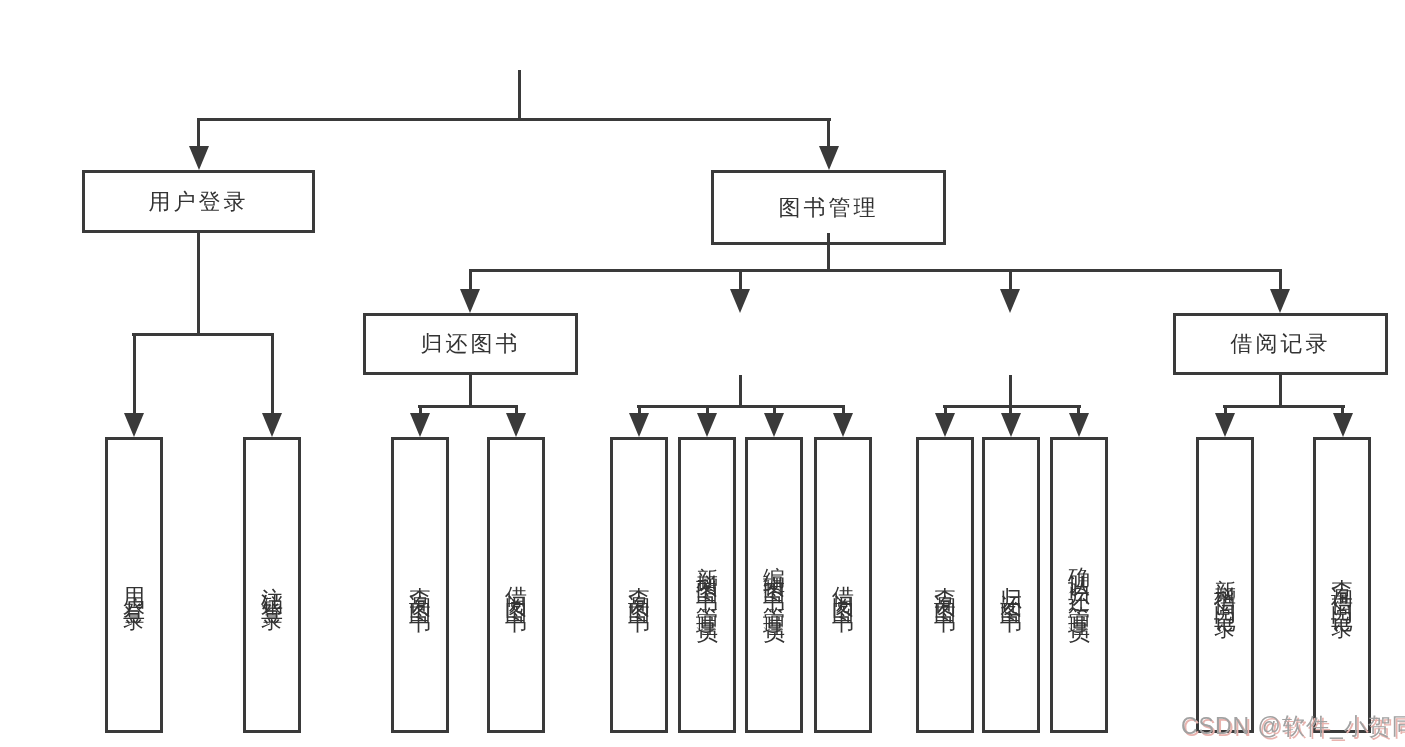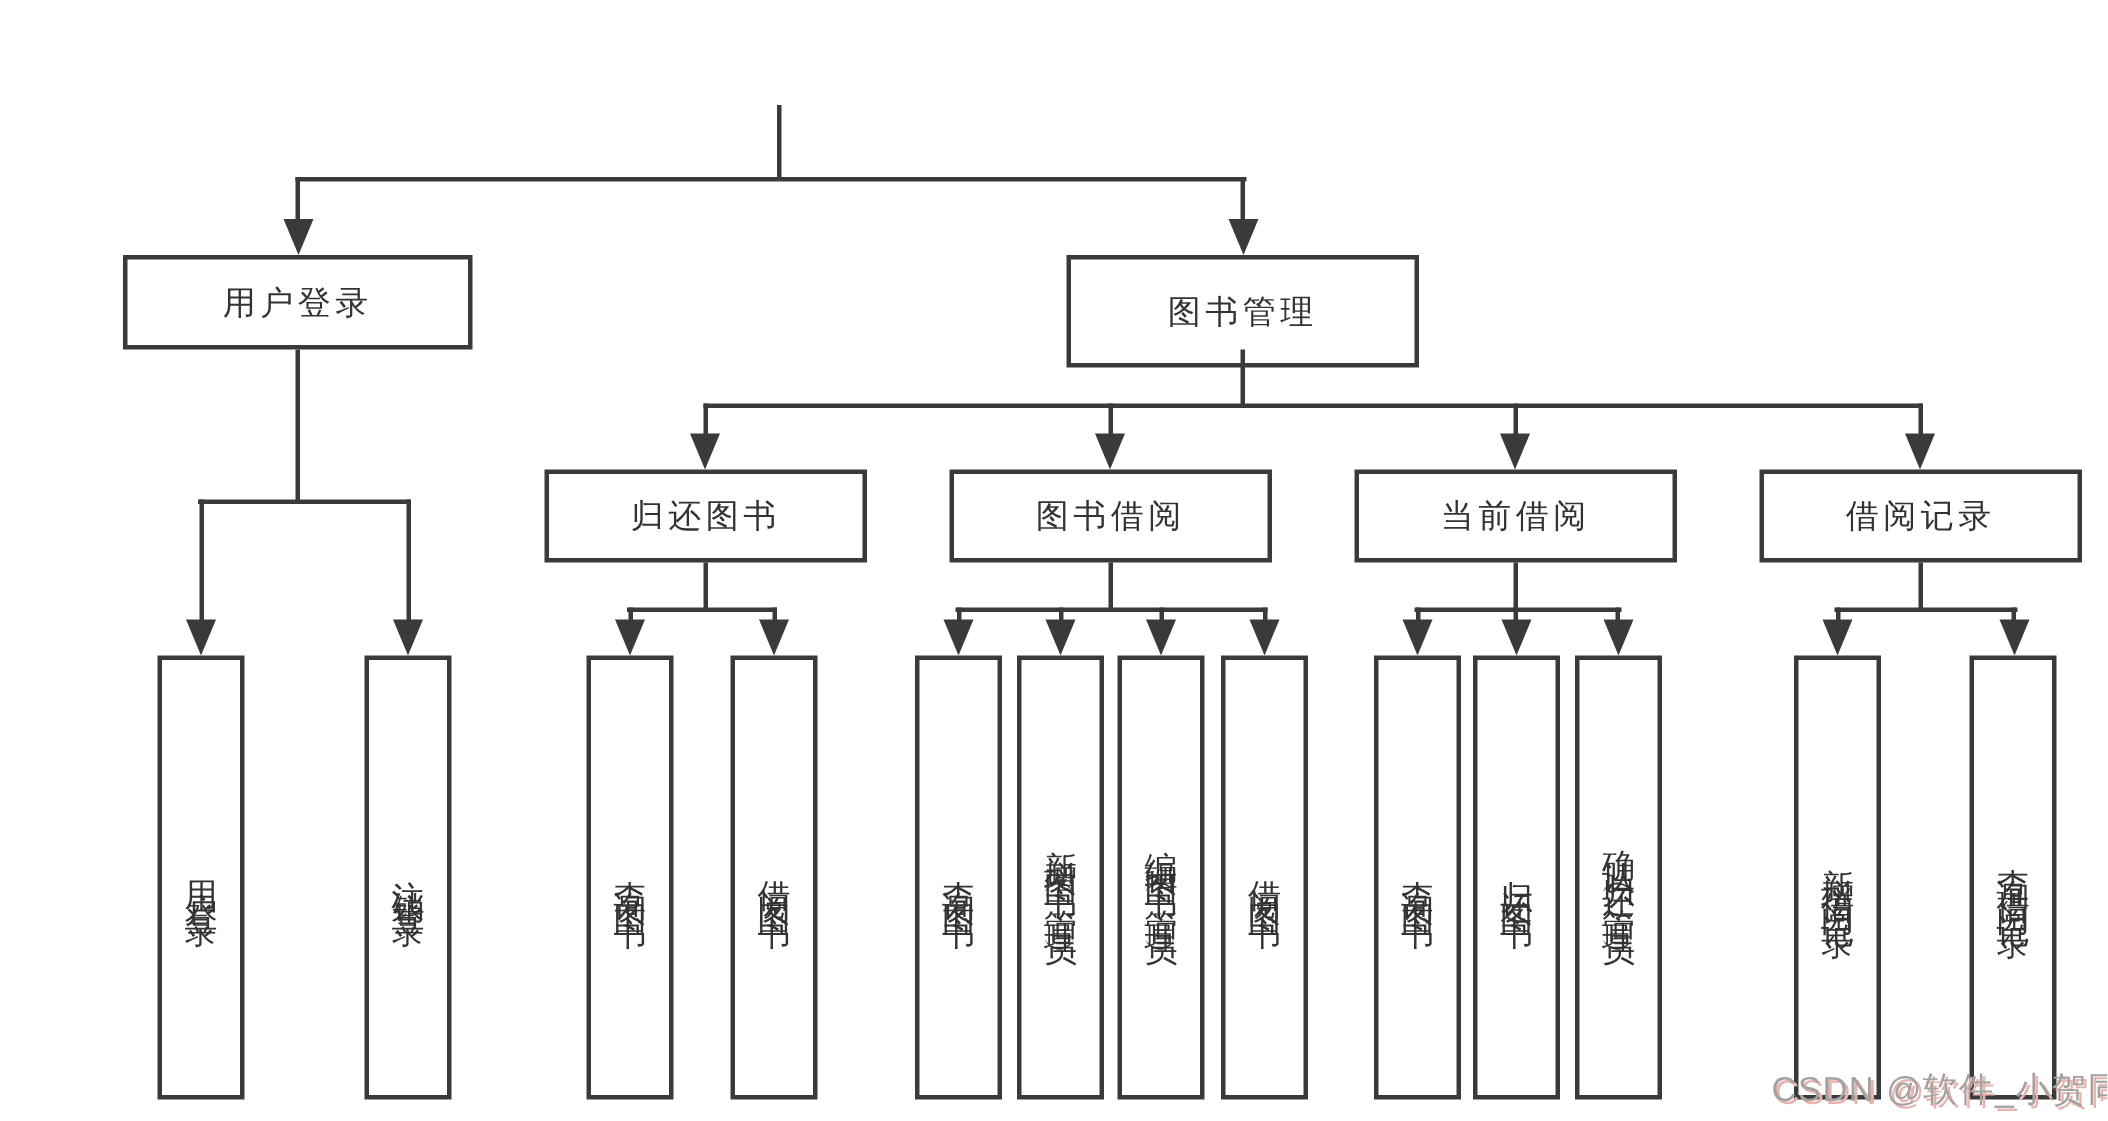--- a/index.html
+++ b/index.html
@@ -36,26 +36,20 @@
 
   <div class="box" style="left:82px;top:170px;width:233px;height:63px">
     <span>用户登录</span>
   </div>
   <div class="box" style="left:711px;top:170px;width:235px;height:75px">
     <span>图书管理</span>
   </div>
 
   <div class="box" style="left:363px;top:313px;width:215px;height:62px">
     <span>归还图书</span>
-  </div>
-  <div class="box" style="left:633px;top:313px;width:215px;height:62px">
-    <span>图书借阅</span>
-  </div>
-  <div class="box" style="left:903px;top:313px;width:215px;height:62px">
-    <span>当前借阅</span>
   </div>
   <div class="box" style="left:1173px;top:313px;width:215px;height:62px">
     <span>借阅记录</span>
   </div>
 
   <div class="box leaf" style="left:105px;top:437px;width:58px;height:296px">
     <span>用户登录</span>
   </div>
   <div class="box leaf" style="left:243px;top:437px;width:58px;height:296px">
     <span>注销登录</span>

